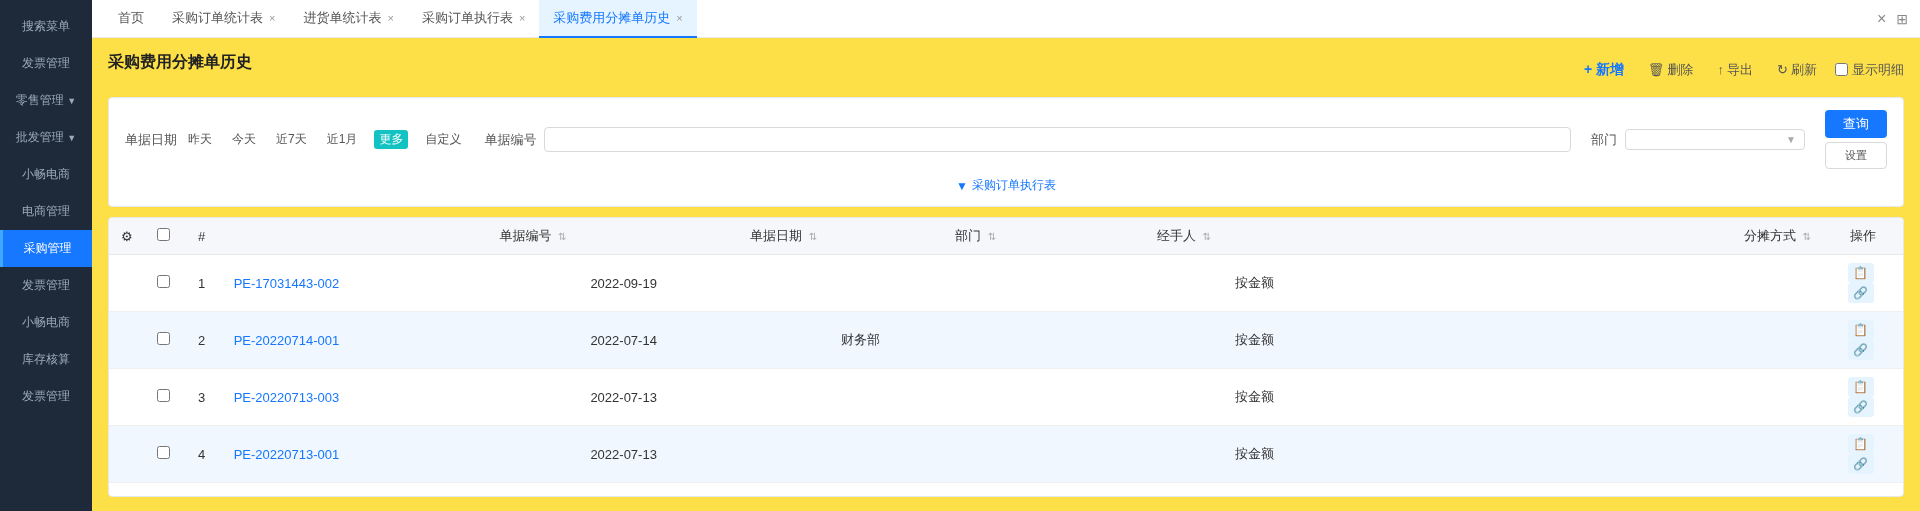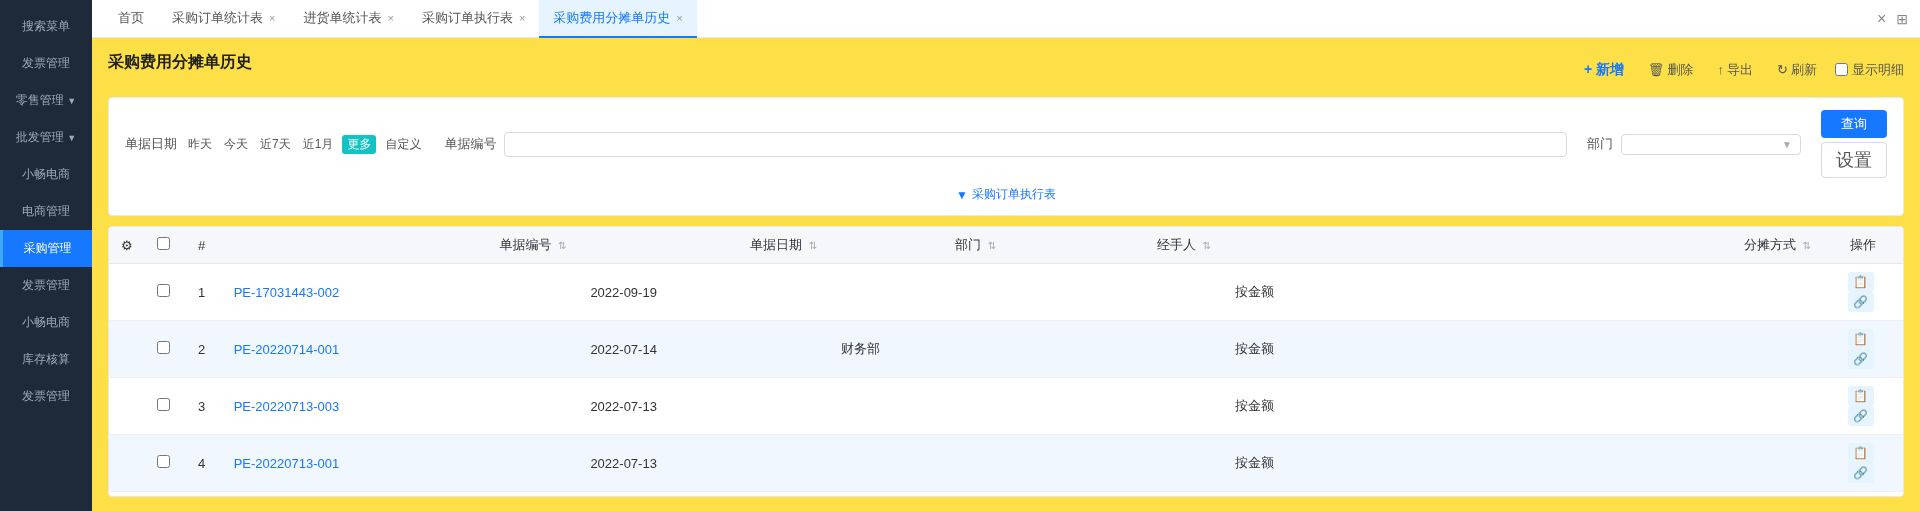--- a/index.html
+++ b/index.html
@@ -129,21 +129,21 @@
       align-items: center;
       gap: 20px;
       flex-wrap: wrap;
     }
     .filter-group {
       display: flex;
       align-items: center;
       gap: 8px;
     }
     .filter-label { color: #555; font-size: 13px; white-space: nowrap; }
-    .date-shortcuts { display: flex; gap: 6px; align-items: flex-start; }
+    .date-shortcuts { display: flex; gap: 14px; align-items: flex-start; }
     .date-shortcut {
       font-size: 12px;
       color: #555;
       cursor: pointer;
       padding: 1px 3px;
     }
     .date-shortcut.more {
       background: #13c2c2;
       color: #fff;
       border-radius: 3px;
@@ -188,21 +188,21 @@
       border-radius: 4px;
       padding: 5px 18px;
       font-size: 13px;
       cursor: pointer;
     }
     .setting-btn {
       border: 1px solid #d9d9d9;
       background: #fff;
       border-radius: 4px;
       padding: 5px 14px;
-      font-size: 18px;
+      font-size: 11px;
       cursor: pointer;
       color: #555;
     }
 
     
     .table-container {
       background: #fff;
       border-radius: 4px;
       border: 1px solid #e8e8e8;
       overflow: hidden;

